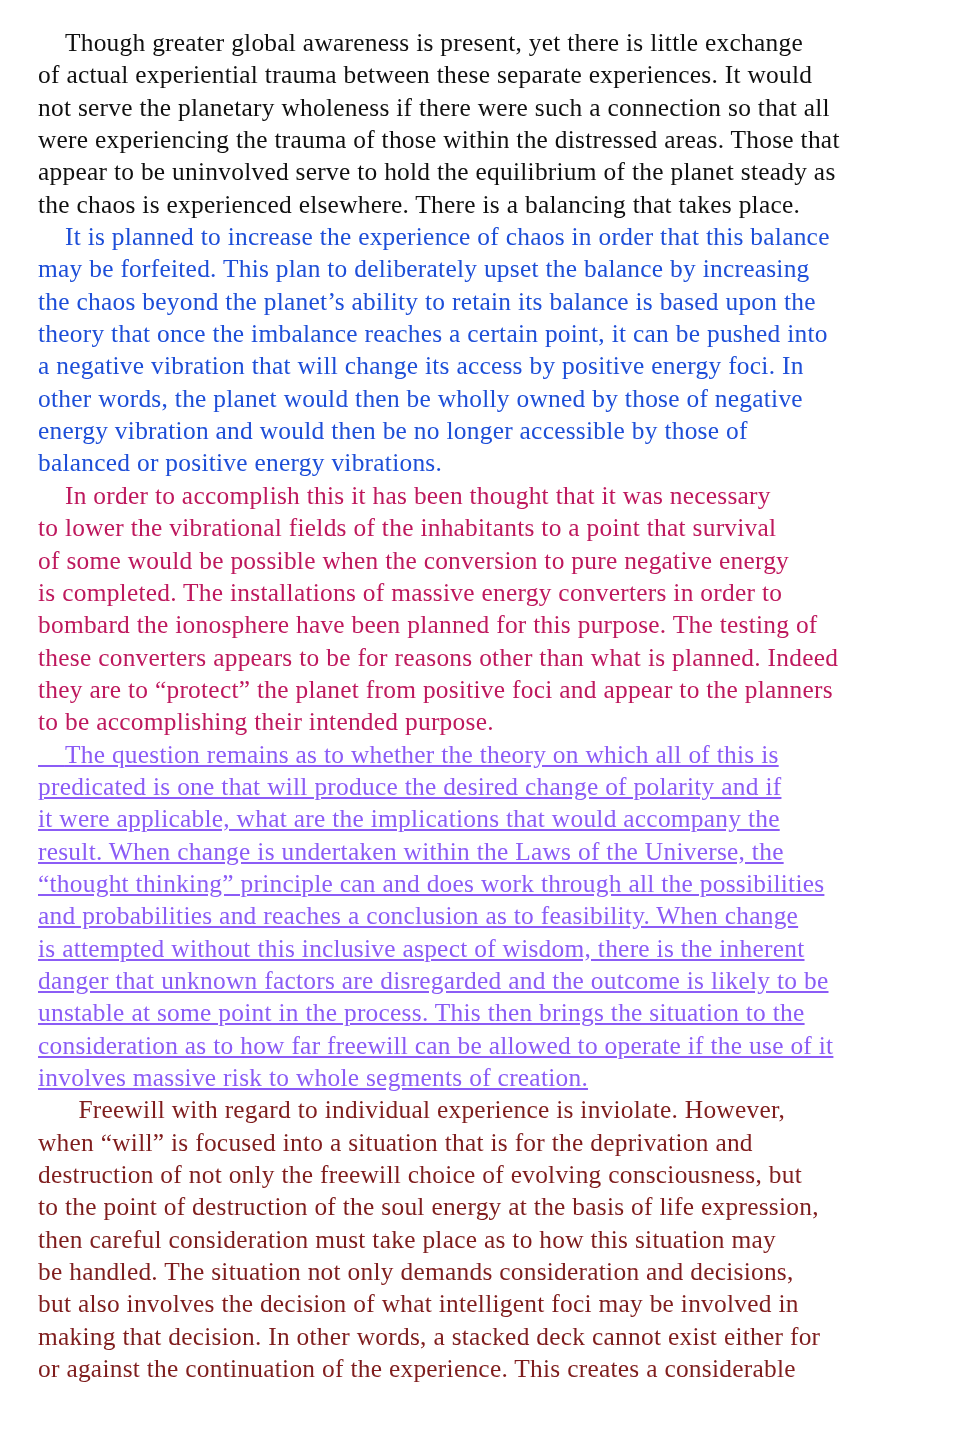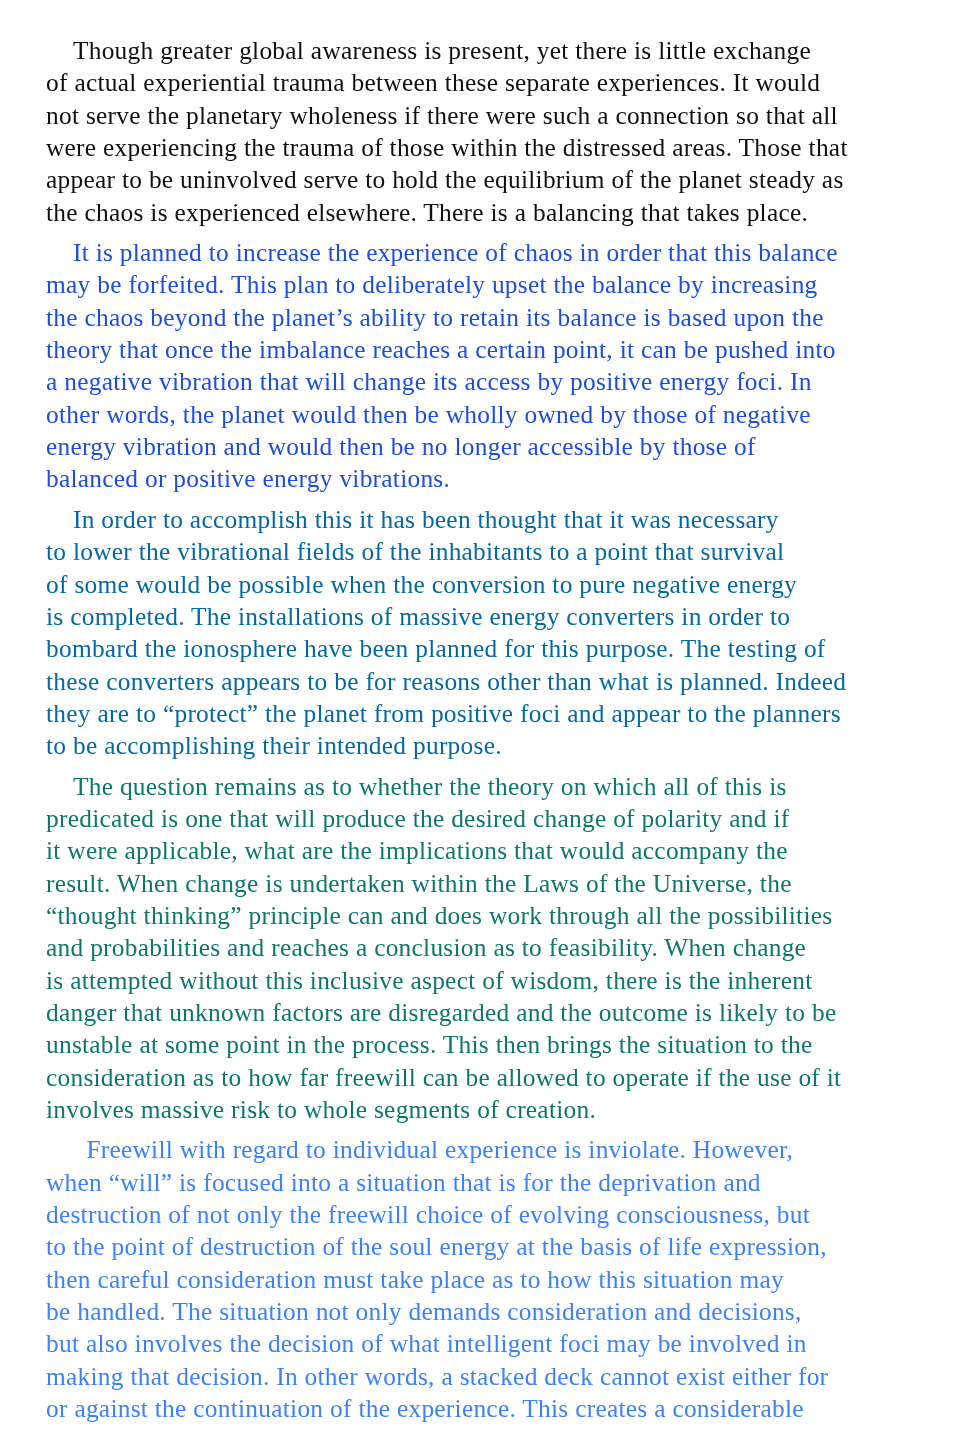--- a/index.html
+++ b/index.html
@@ -20,21 +20,21 @@
     height: 1440px;
     background: #ffffff;
   }
   #body-text {
     position: absolute;
     left: 38px;
     top: 26px;
     width: 838px;
   }
   .para {
-    margin: 8px;
+    margin: 0;
     padding: 0;
     font-size: 25.4px;
     line-height: 32.35px;
     color: #101010;
     letter-spacing: 0.01em;
     word-spacing: 0.005em;
     text-align: left;
     white-space: pre-wrap;
     -webkit-font-smoothing: antialiased;
   }
@@ -57,42 +57,42 @@
 
     <p class="para indent-normal" style="color: #1d4ed8;">    It is planned to increase the experience of chaos in order that this balance
 may be forfeited. This plan to deliberately upset the balance by increasing
 the chaos beyond the planet’s ability to retain its balance is based upon the
 theory that once the imbalance reaches a certain point, it can be pushed into
 a negative vibration that will change its access by positive energy foci. In
 other words, the planet would then be wholly owned by those of negative
 energy vibration and would then be no longer accessible by those of
 balanced or positive energy vibrations.</p>
 
-    <p class="para indent-normal" style="color: #0369a1;">    In order to accomplish this it has been thought that it was necessary
+    <p class="para indent-normal" style="color: #be185d;">    In order to accomplish this it has been thought that it was necessary
 to lower the vibrational fields of the inhabitants to a point that survival
 of some would be possible when the conversion to pure negative energy
 is completed. The installations of massive energy converters in order to
 bombard the ionosphere have been planned for this purpose. The testing of
 these converters appears to be for reasons other than what is planned. Indeed
 they are to “protect” the planet from positive foci and appear to the planners
 to be accomplishing their intended purpose.</p>
 
-    <p class="para indent-normal" style="color: #0f766e;">    The question remains as to whether the theory on which all of this is
+    <p class="para indent-normal" style="color: #8b5cf6; text-decoration: underline;">    The question remains as to whether the theory on which all of this is
 predicated is one that will produce the desired change of polarity and if
 it were applicable, what are the implications that would accompany the
 result. When change is undertaken within the Laws of the Universe, the
 “thought thinking” principle can and does work through all the possibilities
 and probabilities and reaches a conclusion as to feasibility. When change
 is attempted without this inclusive aspect of wisdom, there is the inherent
 danger that unknown factors are disregarded and the outcome is likely to be
 unstable at some point in the process. This then brings the situation to the
 consideration as to how far freewill can be allowed to operate if the use of it
 involves massive risk to whole segments of creation.</p>
 
-    <p class="para indent-deep" style="color: #3b82f6;">      Freewill with regard to individual experience is inviolate. However,
+    <p class="para indent-deep" style="color: #7f1d1d;">      Freewill with regard to individual experience is inviolate. However,
 when “will” is focused into a situation that is for the deprivation and
 destruction of not only the freewill choice of evolving consciousness, but
 to the point of destruction of the soul energy at the basis of life expression,
 then careful consideration must take place as to how this situation may
 be handled. The situation not only demands consideration and decisions,
 but also involves the decision of what intelligent foci may be involved in
 making that decision. In other words, a stacked deck cannot exist either for
 or against the continuation of the experience. This creates a considerable</p>
 
   </div>

